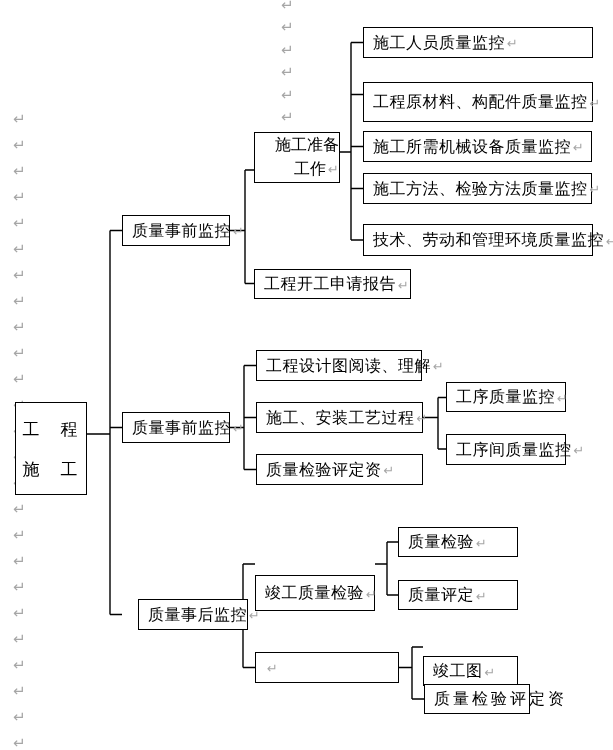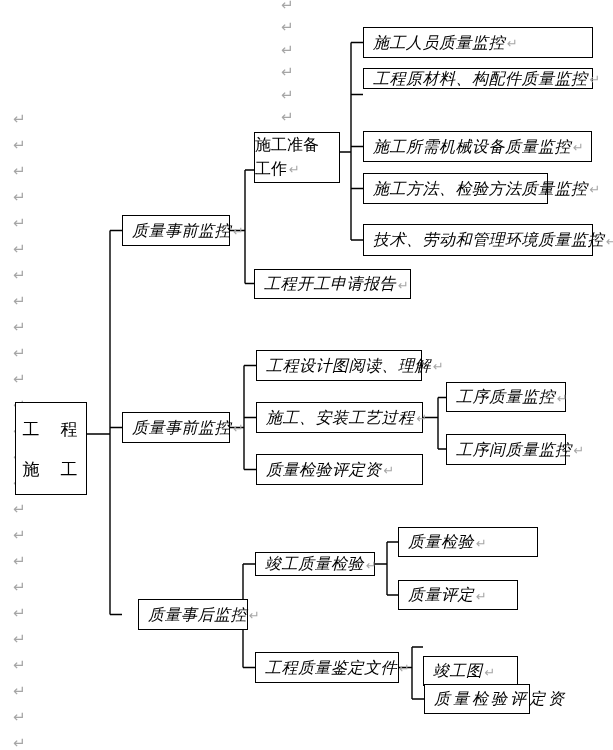--- a/index.html
+++ b/index.html
@@ -7,29 +7,29 @@
     position:relative;width:613px;height:750px;background:#ffffff;
     overflow:hidden;font-family:"DejaVu Sans",sans-serif;color:#000;
   }
   #wires{position:absolute;left:0;top:0;z-index:1;}
   .node{
     position:absolute;z-index:2;box-sizing:border-box;
     background:#ffffff;border:1.5px solid #000000;
     font-size:16px;line-height:1;white-space:nowrap;
     display:flex;align-items:center;padding-left:9px;
   }
-  .node .txt{letter-spacing:0.5px;font-style:italic;}
+  .node .txt{letter-spacing:0.5px;}
   .rm{color:#a6a6a6;font-size:13px;margin-left:2px;transform:translateY(1px);}
   .node.root{
     flex-direction:column;justify-content:center;align-items:center;
     padding:0;font-size:17px;text-align:center;
   }
   .node.root .rline{line-height:40px;letter-spacing:2px;}
   .node.twoline{
-    flex-direction:column;justify-content:center;align-items:flex-start;
+    flex-direction:column;justify-content:center;align-items:flex-end;
     padding:0;text-align:center;
   }
   .node.twoline div{line-height:24px;}
   .node.spread .txt{letter-spacing:3px;}
   .mark-col{
     position:absolute;z-index:0;display:flex;flex-direction:column;
     color:#a6a6a6;font-size:15px;
   }
   .mark-col span{display:block;}
   .col-left{left:13px;top:106px;}
@@ -113,29 +113,29 @@
   </div>
   <div class="node" style="left:254px;top:269px;width:157px;height:30px">
     <span class="txt">工程开工申请报告</span>
       <span class="rm">↵</span>
   </div>
 
   <div class="node" style="left:363px;top:27px;width:230px;height:31px">
     <span class="txt">施工人员质量监控</span>
       <span class="rm">↵</span>
   </div>
-  <div class="node" style="left:363px;top:68px;width:230px;height:21px">
+  <div class="node" style="left:363px;top:82px;width:230px;height:40px">
     <span class="txt">工程原材料、构配件质量监控</span>
       <span class="rm">↵</span>
   </div>
   <div class="node" style="left:363px;top:131px;width:229px;height:31px">
     <span class="txt">施工所需机械设备质量监控</span>
       <span class="rm">↵</span>
   </div>
-  <div class="node" style="left:363px;top:173px;width:185px;height:31px">
+  <div class="node" style="left:363px;top:173px;width:229px;height:31px">
     <span class="txt">施工方法、检验方法质量监控</span>
       <span class="rm">↵</span>
   </div>
   <div class="node" style="left:363px;top:224px;width:230px;height:32px">
     <span class="txt">技术、劳动和管理环境质量监控</span>
       <span class="rm">↵</span>
   </div>
 
   <div class="node" style="left:256px;top:350px;width:166px;height:31px">
     <span class="txt">工程设计图阅读、理解</span>
@@ -151,29 +151,28 @@
   </div>
   <div class="node" style="left:446px;top:382px;width:120px;height:30px">
     <span class="txt">工序质量监控</span>
       <span class="rm">↵</span>
   </div>
   <div class="node" style="left:446px;top:434px;width:120px;height:31px">
     <span class="txt">工序间质量监控</span>
       <span class="rm">↵</span>
   </div>
 
-  <div class="node" style="left:255px;top:552px;width:120px;height:24px">
+  <div class="node" style="left:255px;top:575px;width:120px;height:36px">
     <span class="txt">竣工质量检验</span>
       <span class="rm">↵</span>
   </div>
   <div class="node" style="left:255px;top:652px;width:144px;height:31px">
-    <span class="txt">工程质量鉴定文件</span>
       <span class="rm">↵</span>
   </div>
-  <div class="node" style="left:398px;top:527px;width:140px;height:30px">
+  <div class="node" style="left:398px;top:527px;width:120px;height:30px">
     <span class="txt">质量检验</span>
       <span class="rm">↵</span>
   </div>
   <div class="node" style="left:398px;top:580px;width:120px;height:30px">
     <span class="txt">质量评定</span>
       <span class="rm">↵</span>
   </div>
   <div class="node" style="left:423px;top:656px;width:95px;height:30px">
     <span class="txt">竣工图</span>
       <span class="rm">↵</span>

